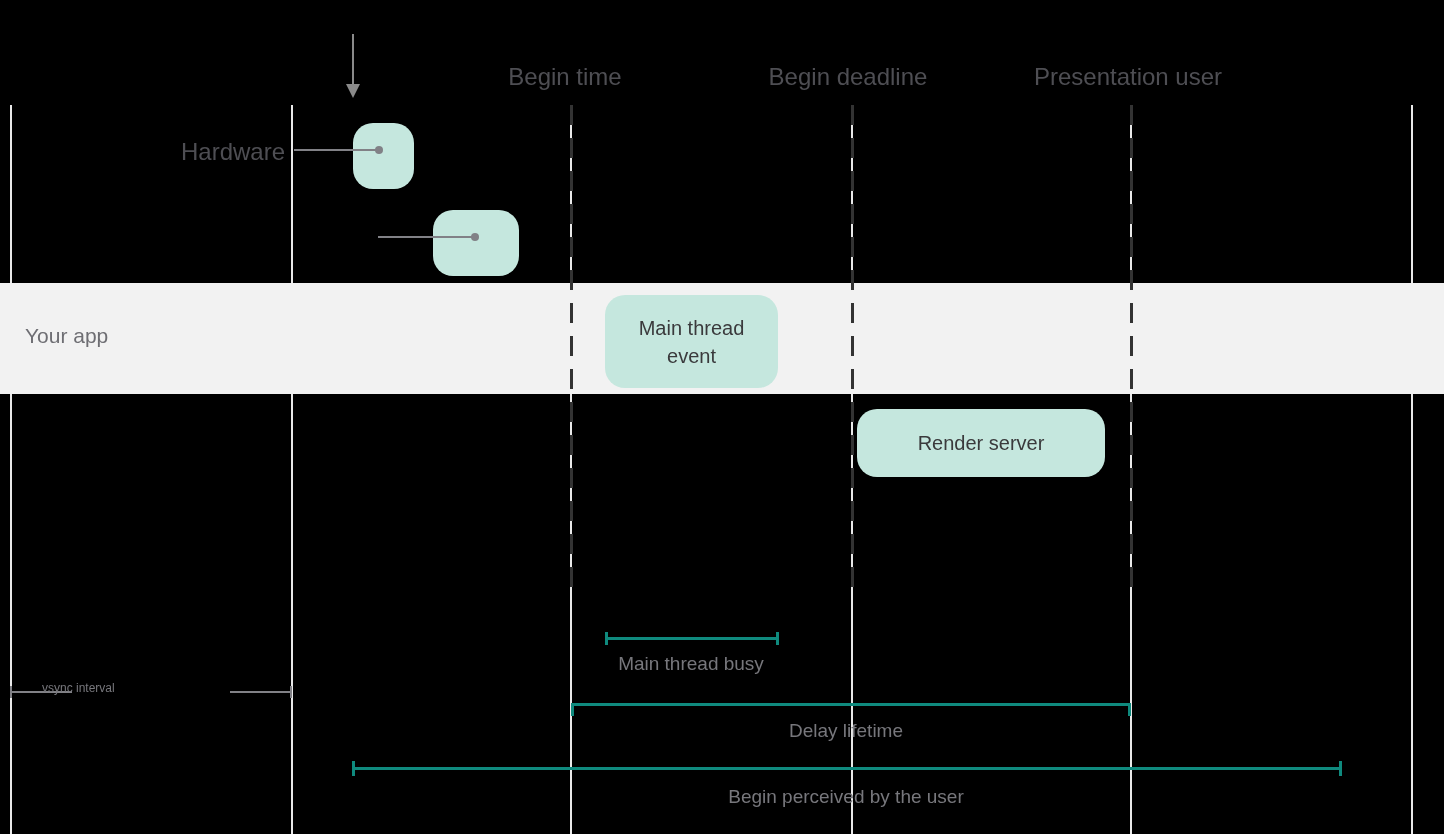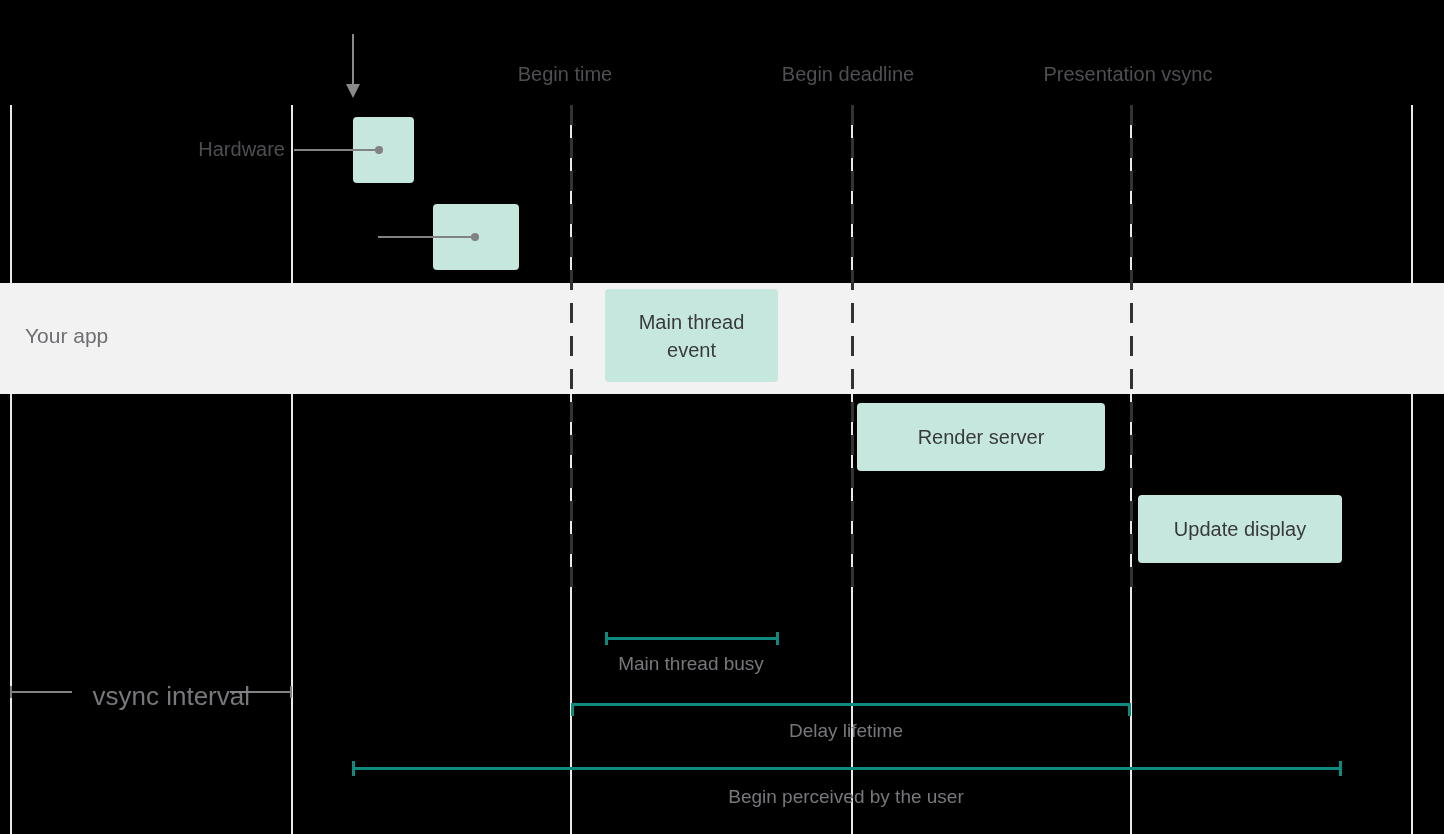--- a/index.html
+++ b/index.html
@@ -11,42 +11,42 @@
     overflow:hidden;
   }
   
   .vline{position:absolute;top:105px;height:729px;width:2px;background:var(--vsync_line,#e9e9e9);z-index:1;}
   
   .band{position:absolute;left:0;top:283px;width:1444px;height:111px;background:var(--band,#f2f2f2);z-index:2;}
   
   .dash{position:absolute;top:105px;height:488px;width:3px;z-index:3;
     background:repeating-linear-gradient(180deg,var(--dash_line,#333) 0px,var(--dash_line,#333) 20px,transparent 20px,transparent 33px);}
   
-  .box{position:absolute;background:var(--box_fill,#c5e7de);border-radius:4px;z-index:4;
+  .box{position:absolute;background:var(--box_fill,#c5e7de);border-radius:20px;z-index:4;
     display:flex;align-items:center;justify-content:center;flex-direction:column;
-    color:var(--box_text,#3a3a3c);font-size:20px;line-height:28px;text-align:center;}
+    color:var(--box_text,#3a3a3c);font-size:20px;line-height:28px;text-align:center;margin-top:6px;}
   
-  .toplabel{position:absolute;top:63px;width:200px;text-align:center;font-size:20px;color:var(--label_text,#505055);z-index:5;}
-  .rowlabel{position:absolute;text-align:right;font-size:20px;color:var(--label_text,#505055);z-index:5;}
+  .toplabel{position:absolute;top:63px;width:200px;text-align:center;font-size:24px;color:var(--label_text,#505055);z-index:5;}
+  .rowlabel{position:absolute;text-align:right;font-size:24px;color:var(--label_text,#505055);z-index:5;}
   .bandlabel{position:absolute;left:25px;top:324px;font-size:21px;color:var(--band_text,#6e6e73);z-index:5;text-align:center;}
   .bracketlabel{position:absolute;text-align:center;font-size:19px;color:var(--bracket_label,#75757a);z-index:5;}
   
   .leader{position:absolute;height:2px;background:var(--leader_line,#818186);z-index:5;}
   .dot{position:absolute;width:8px;height:8px;border-radius:50%;background:var(--leader_line,#818186);z-index:5;}
   
   .arrow-shaft{position:absolute;left:352px;top:34px;width:2px;height:52px;background:var(--arrow,#8a8a8a);z-index:5;}
   .arrow-head{position:absolute;left:346px;top:84px;width:0;height:0;z-index:5;
     border-left:7px solid transparent;border-right:7px solid transparent;border-top:14px solid var(--arrow,#8a8a8a);}
   
   .tline{position:absolute;height:3px;background:var(--bracket_line,#0f8a7e);z-index:4;}
   .ttick{position:absolute;width:3px;background:var(--bracket_line,#0f8a7e);z-index:4;}
   
   .vsleader{position:absolute;top:691px;height:2px;background:var(--leader_line,#818186);z-index:5;}
   .vstick{position:absolute;top:686px;width:2px;height:12px;background:var(--leader_line,#818186);z-index:5;}
-  .vslabel{position:absolute;left:50px;top:681px;width:200px;text-align:right;font-size:26px;color:var(--bracket_label,#75757a);z-index:5;}
+  .vslabel{position:absolute;left:42px;top:681px;width:200px;text-align:left;font-size:12px;color:var(--bracket_label,#75757a);z-index:5;}
 </style>
 </head>
 <body>
 
 <div class="canvas">
 
   <div class="vline" style="left:10px"></div>
   <div class="vline" style="left:291px"></div>
   <div class="vline" style="left:570px"></div>
   <div class="vline" style="left:851px"></div>
@@ -54,36 +54,33 @@
   <div class="vline" style="left:1411px"></div>
 
   <div class="band"></div>
 
   <div class="dash" style="left:570px"></div>
   <div class="dash" style="left:851px"></div>
   <div class="dash" style="left:1130px"></div>
 
   <div class="toplabel" style="left:465px">Begin time</div>
   <div class="toplabel" style="left:748px">Begin deadline</div>
-  <div class="toplabel" style="left:1028px">Presentation vsync</div>
+  <div class="toplabel" style="left:1028px">Presentation user</div>
 
   <div class="arrow-shaft"></div>
   <div class="arrow-head"></div>
 
   <div class="box" style="left:353px;top:117px;width:61px;height:66px"></div>
   <div class="box" style="left:433px;top:204px;width:86px;height:66px"></div>
   <div class="box" style="left:605px;top:289px;width:173px;height:93px">
     <div>Main thread</div>
     <div>event</div>
   </div>
   <div class="box" style="left:857px;top:403px;width:248px;height:68px">
     <div>Render server</div>
-  </div>
-  <div class="box" style="left:1138px;top:495px;width:204px;height:68px">
-    <div>Update display</div>
   </div>
 
   <div class="rowlabel" style="left:100px;top:138px;width:185px">Hardware</div>
   <div class="leader" style="left:294px;top:149px;width:84px"></div>
   <div class="dot" style="left:375px;top:146px"></div>
 
   <div class="leader" style="left:378px;top:236px;width:96px"></div>
   <div class="dot" style="left:471px;top:233px"></div>
 
   <div class="bandlabel">Your app</div>

